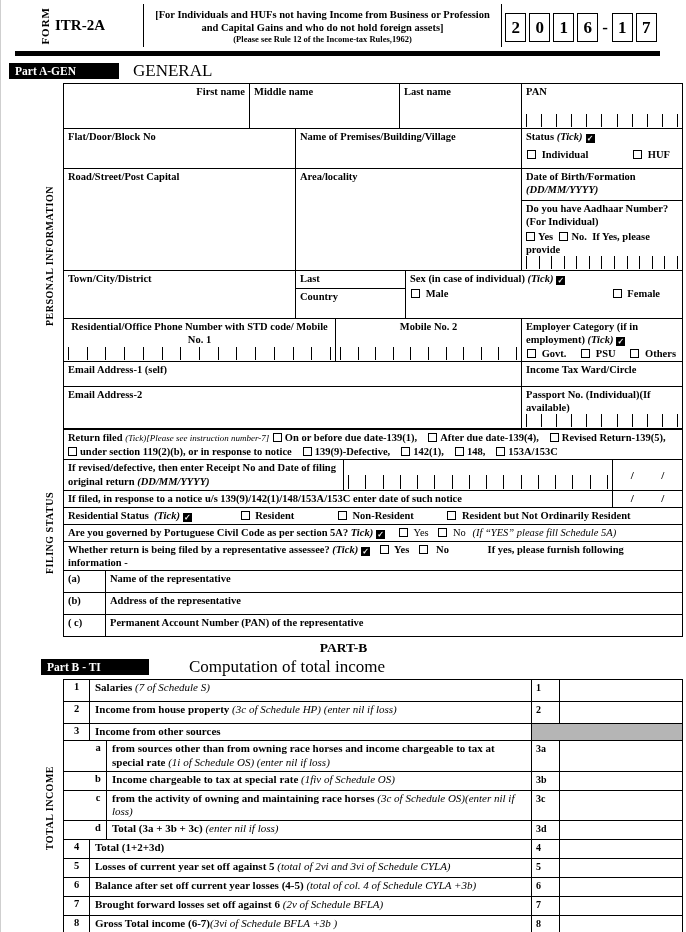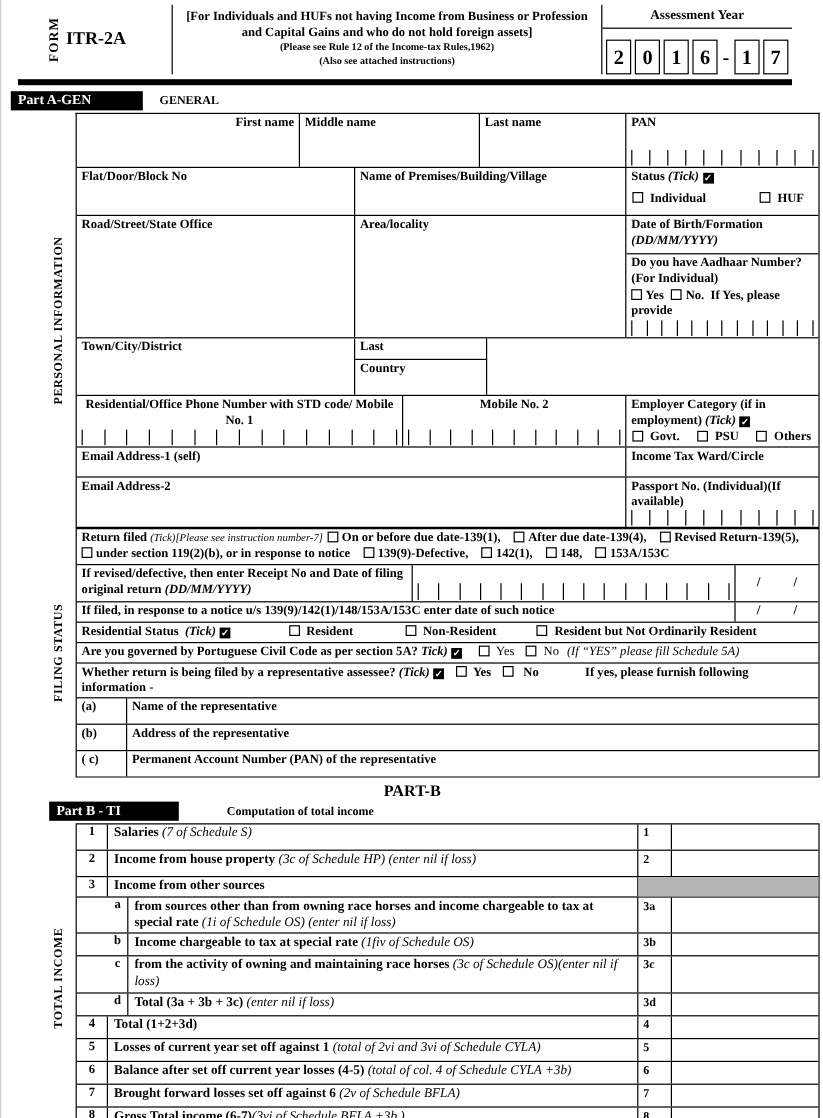--- a/index.html
+++ b/index.html
@@ -24,21 +24,21 @@
   .ay-label { font-weight:bold; font-size:11px; padding:3px 0 4px 0; border-bottom:1.5px solid #000; }
   .ay-boxes { display:flex; justify-content:center; align-items:center; gap:3px; margin-top:9px; }
   .ay-box { width:21px; height:29px; border:1.7px solid #000; font-weight:bold; font-size:17px; display:flex; align-items:center; justify-content:center; }
   .ay-dash { font-weight:bold; font-size:17px; padding:0 1px; }
 
   .bar { height:5px; background:#000; margin:4px 26px 0 14px; }
 
   
   .badge-row { display:flex; align-items:center; margin-top:5px; }
   .badge { background:#000; color:#fff; font-weight:bold; font-size:11.5px; padding:2px 8px 2px 6px; }
-  .badge-title { font-weight:bold; font-size:10px; margin-left:14px; }
+  .badge-title { font-weight:normal; font-size:17px; margin-left:14px; }
 
   
   .section { display:flex; margin:0 3px 0 34px; }
   .side { width:28px; display:flex; align-items:center; justify-content:center; }
   .side .vtext { font-size:10px; letter-spacing:0.5px; }
   .tbl { flex:1; border:1.6px solid #000; }
   .r { display:flex; border-bottom:1px solid #000; }
   .r:last-child { border-bottom:none; }
   .c { border-right:1px solid #000; padding:1px 4px; font-weight:bold; font-size:10.5px; line-height:1.25; display:flex; flex-direction:column; }
   .c:last-child { border-right:none; }
@@ -80,24 +80,22 @@
 <div class="page">
 
   <div class="hdr">
     <div class="hdr-left">
       <span class="vtext form-vert">FORM</span>
       <span class="form-code">ITR-2A</span>
     </div>
     <div class="hdr-mid">
       <div class="hdr-sub">[For Individuals and  HUFs not having Income from Business or Profession and Capital Gains and who do not hold foreign assets]</div>
       <div class="hdr-note">(Please see Rule 12 of the Income-tax Rules,1962)</div>
-      <div class="hdr-note">(Also see attached instructions)</div>
     </div>
     <div class="hdr-ay">
-      <div class="ay-label">Assessment Year</div>
       <div class="ay-boxes">
         <span class="ay-box">2</span>
         <span class="ay-box">0</span>
         <span class="ay-box">1</span>
         <span class="ay-box">6</span>
         <span class="ay-dash">-</span>
         <span class="ay-box">1</span>
         <span class="ay-box">7</span>
       </div>
     </div>
@@ -153,21 +151,21 @@
           <div><span>Status</span>&nbsp;<span class="i">(Tick)</span><span class="tickchk"></span></div>
           <div style="display:flex;justify-content:space-between;margin-top:5px;padding-right:8px;">
             <span><span class="cb"></span> <span>Individual</span></span>
             <span><span class="cb"></span> <span>HUF</span></span>
           </div>
         </div>
       </div>
 
       <div class="r" style="min-height:75px;">
         <div class="c" style="width:232px;">
-            <span>Road/Street/State Office</span>
+            <span>Road/Street/Post Capital</span>
           </div>
         <div class="c" style="width:226px;">
             <span>Area/locality</span>
           </div>
         <div class="stack grow">
           <div class="c" style="min-height:32px;">
             <div><span>Date of Birth/Formation</span> <span class="i">(DD/MM/YYYY)</span></div>
           </div>
           <div class="c" style="flex:1;">
             <div>Do you have Aadhaar Number? (For Individual)</div>
@@ -198,20 +196,27 @@
         <div class="c" style="width:232px;">
             <span>Town/City/District</span>
           </div>
         <div class="stack" style="width:110px;border-right:1px solid #000;">
           <div class="c" style="min-height:18px;">
               <span>Last</span>
             </div>
           <div class="c" style="flex:1;">
               <span>Country</span>
             </div>
+        </div>
+        <div class="c grow">
+          <div><span>Sex (in case of individual)</span> <span class="i">(Tick)</span><span class="tickchk"></span></div>
+          <div style="display:flex;justify-content:space-between;margin-top:2px;padding-right:18px;">
+            <span><span class="cb"></span> <span>Male</span></span>
+            <span><span class="cb"></span> <span>Female</span></span>
+          </div>
         </div>
       </div>
 
       <div class="r" style="min-height:40px;">
         <div class="c" style="width:272px;text-align:center;">
           <span>Residential/Office Phone Number with STD code/ Mobile No. 1</span>
           <div class="comb">
               <span class="seg"></span>
               <span class="seg"></span>
               <span class="seg"></span>
@@ -456,21 +461,21 @@
 
       <div class="r" style="min-height:19px;">
         <div class="pb-sn">4</div>
         <div class="pb-lab"><span class="b">Total (1+2+3d)</span> <span class="i"></span></div>
         <div class="pb-code">4</div>
         <div class="pb-val"></div>
       </div>
 
       <div class="r" style="min-height:19px;">
         <div class="pb-sn">5</div>
-        <div class="pb-lab"><span class="b">Losses of current year set off against 1</span> <span class="i">(total of 2vi and 3vi of Schedule CYLA)</span></div>
+        <div class="pb-lab"><span class="b">Losses of current year set off against 5</span> <span class="i">(total of 2vi and 3vi of Schedule CYLA)</span></div>
         <div class="pb-code">5</div>
         <div class="pb-val"></div>
       </div>
 
       <div class="r" style="min-height:19px;">
         <div class="pb-sn">6</div>
         <div class="pb-lab"><span class="b">Balance after set off current year losses (4-5)</span> <span class="i">(total of col. 4 of Schedule CYLA +3b)</span></div>
         <div class="pb-code">6</div>
         <div class="pb-val"></div>
       </div>

